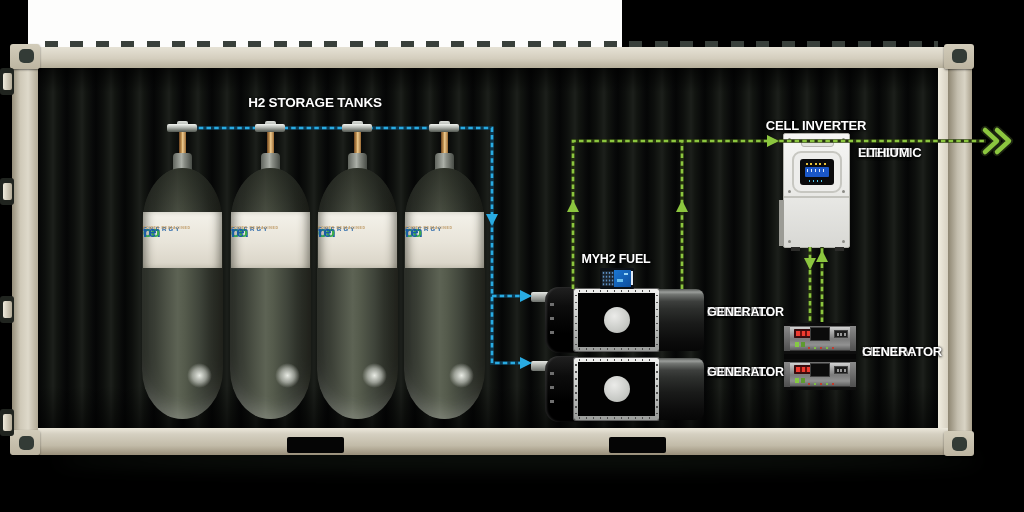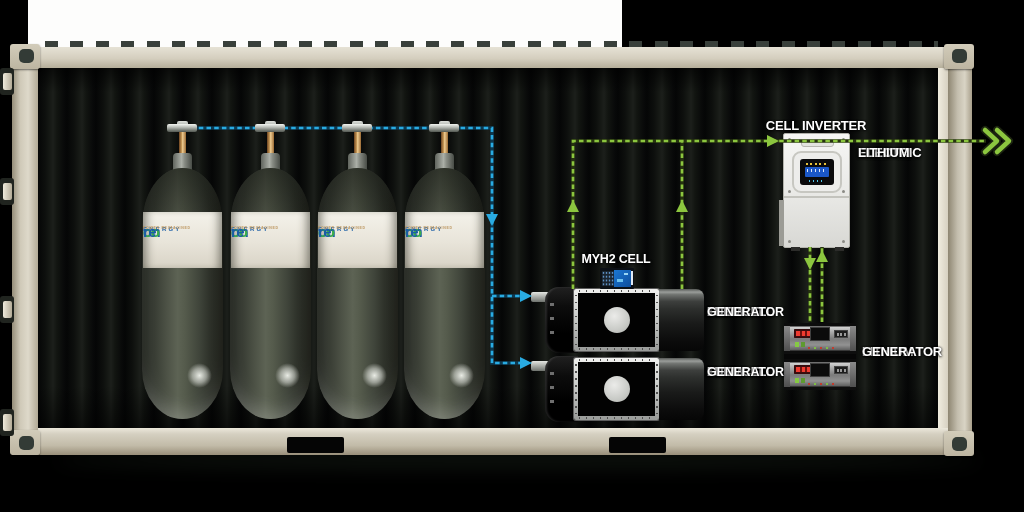--- a/index.html
+++ b/index.html
@@ -365,21 +365,22 @@
     <polygon class="blue-fill" points="520,357 520,369 532,363"></polygon>
     <polygon class="green-fill" points="567,212 579,212 573,200"></polygon>
     <polygon class="green-fill" points="676,212 688,212 682,200"></polygon>
     <polygon class="green-fill" points="767,135 767,147 779,141"></polygon>
     <polygon class="green-fill" points="804,258 816,258 810,270"></polygon>
     <polygon class="green-fill" points="816,262 828,262 822,250"></polygon>
     <path class="chev-under" d="M985 130 L997 141 L985 152 M997 130 L1009 141 L997 152"></path>
     <path class="chev" d="M985 130 L997 141 L985 152 M997 130 L1009 141 L997 152"></path>
   </svg>
 
-  <div class="lbl lbl-myh2">MYH2 CELL</div>
+  <div class="lbl lbl-h2">H2 STORAGE TANKS</div>
+  <div class="lbl lbl-myh2">MYH2 FUEL</div>
   <div class="lbl lbl-gen lbl-gen1">
     <div>100kW</div>
     <div>FUEL CELL</div>
     <div>GENERATOR</div>
   </div>
   <div class="lbl lbl-gen lbl-gen2">
     <div>100kW</div>
     <div>FUEL CELL</div>
     <div>GENERATOR</div>
   </div>

